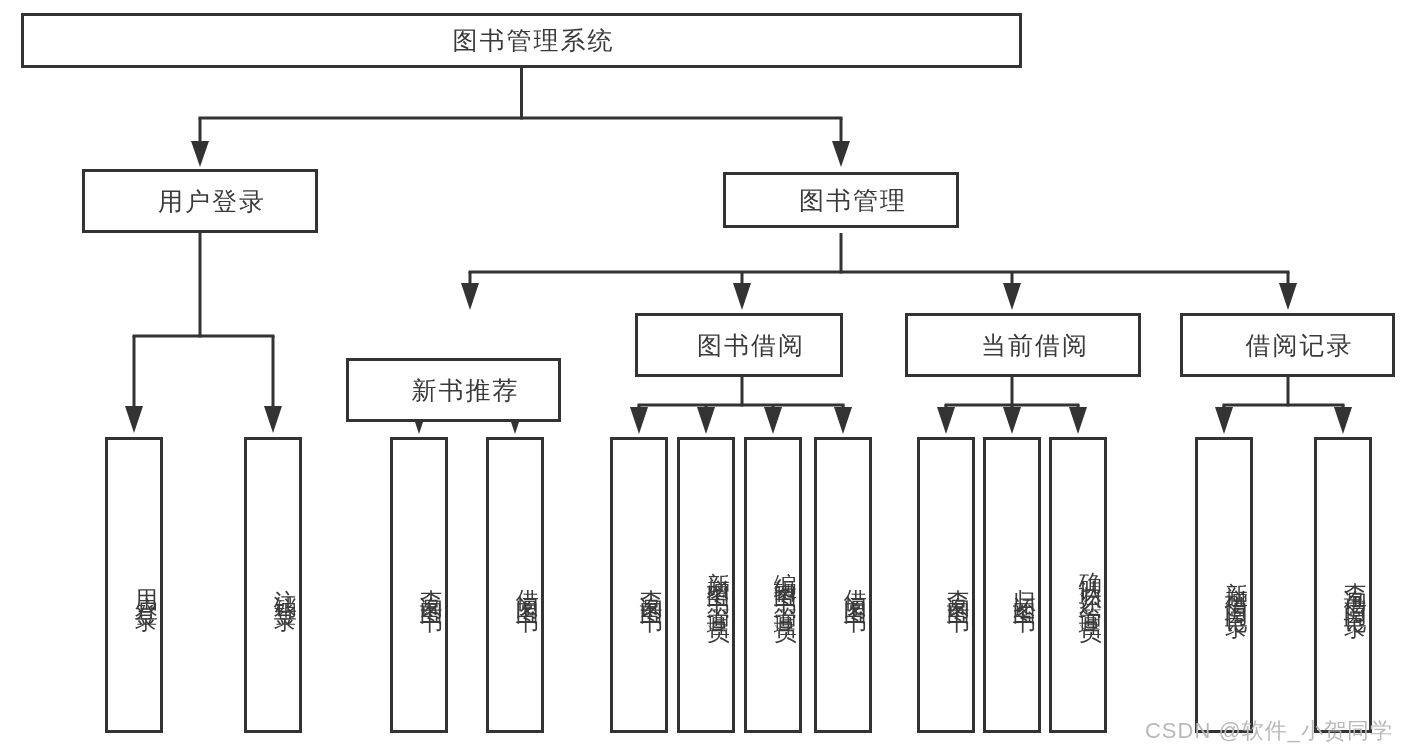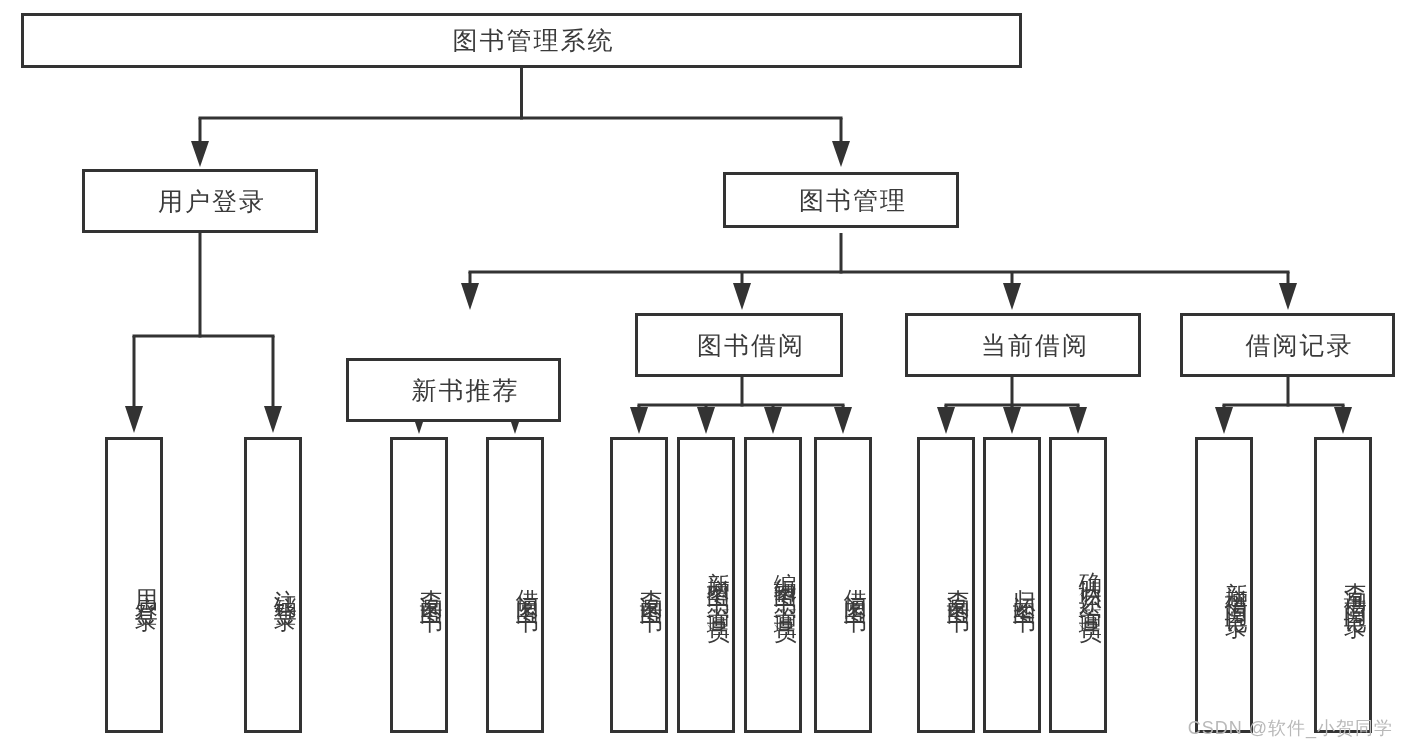--- a/index.html
+++ b/index.html
@@ -40,21 +40,21 @@
     font-size: 23px;
     font-weight: 500;
     letter-spacing: 7px;
     line-height: 1.1;
     color: #3a3a3a;
   }
   .watermark {
     position: absolute;
     top: 716px;
     right: 12px;
-    font-size: 18px;
+    font-size: 22px;
     color: #b9b9b9;
     letter-spacing: 1px;
     white-space: nowrap;
     z-index: 5;
   }
 </style>
 </head>
 <body>
 
 <div class="stage">

